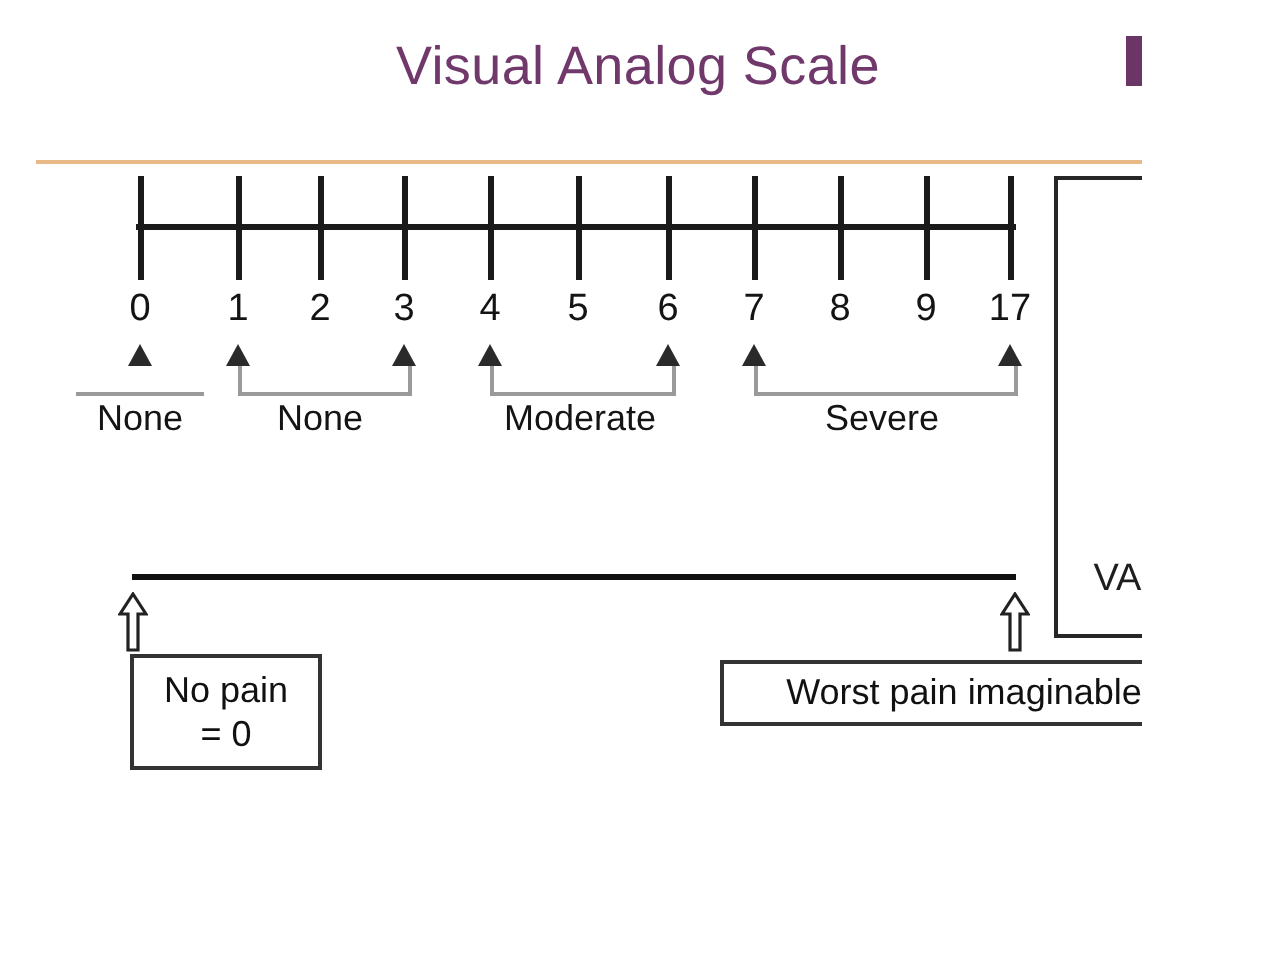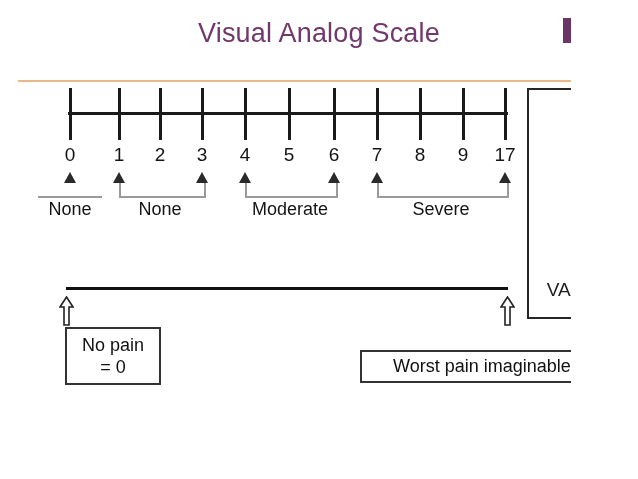--- a/index.html
+++ b/index.html
@@ -175,21 +175,20 @@
     height: 58px;
     flex-direction: column;
     margin-left: 39px;
   }
   #no-pain-box span { display: block; }
   #worst-pain-box {
     left: 360px;
     top: 330px;
     width: 244px;
     height: 33px;
-    margin-top: 20px;
   }
 </style>
 </head>
 <body>
 
 <div id="slide">
 
   <div id="slide-title">Visual Analog Scale</div>
 
   <div id="title-accent"></div>

